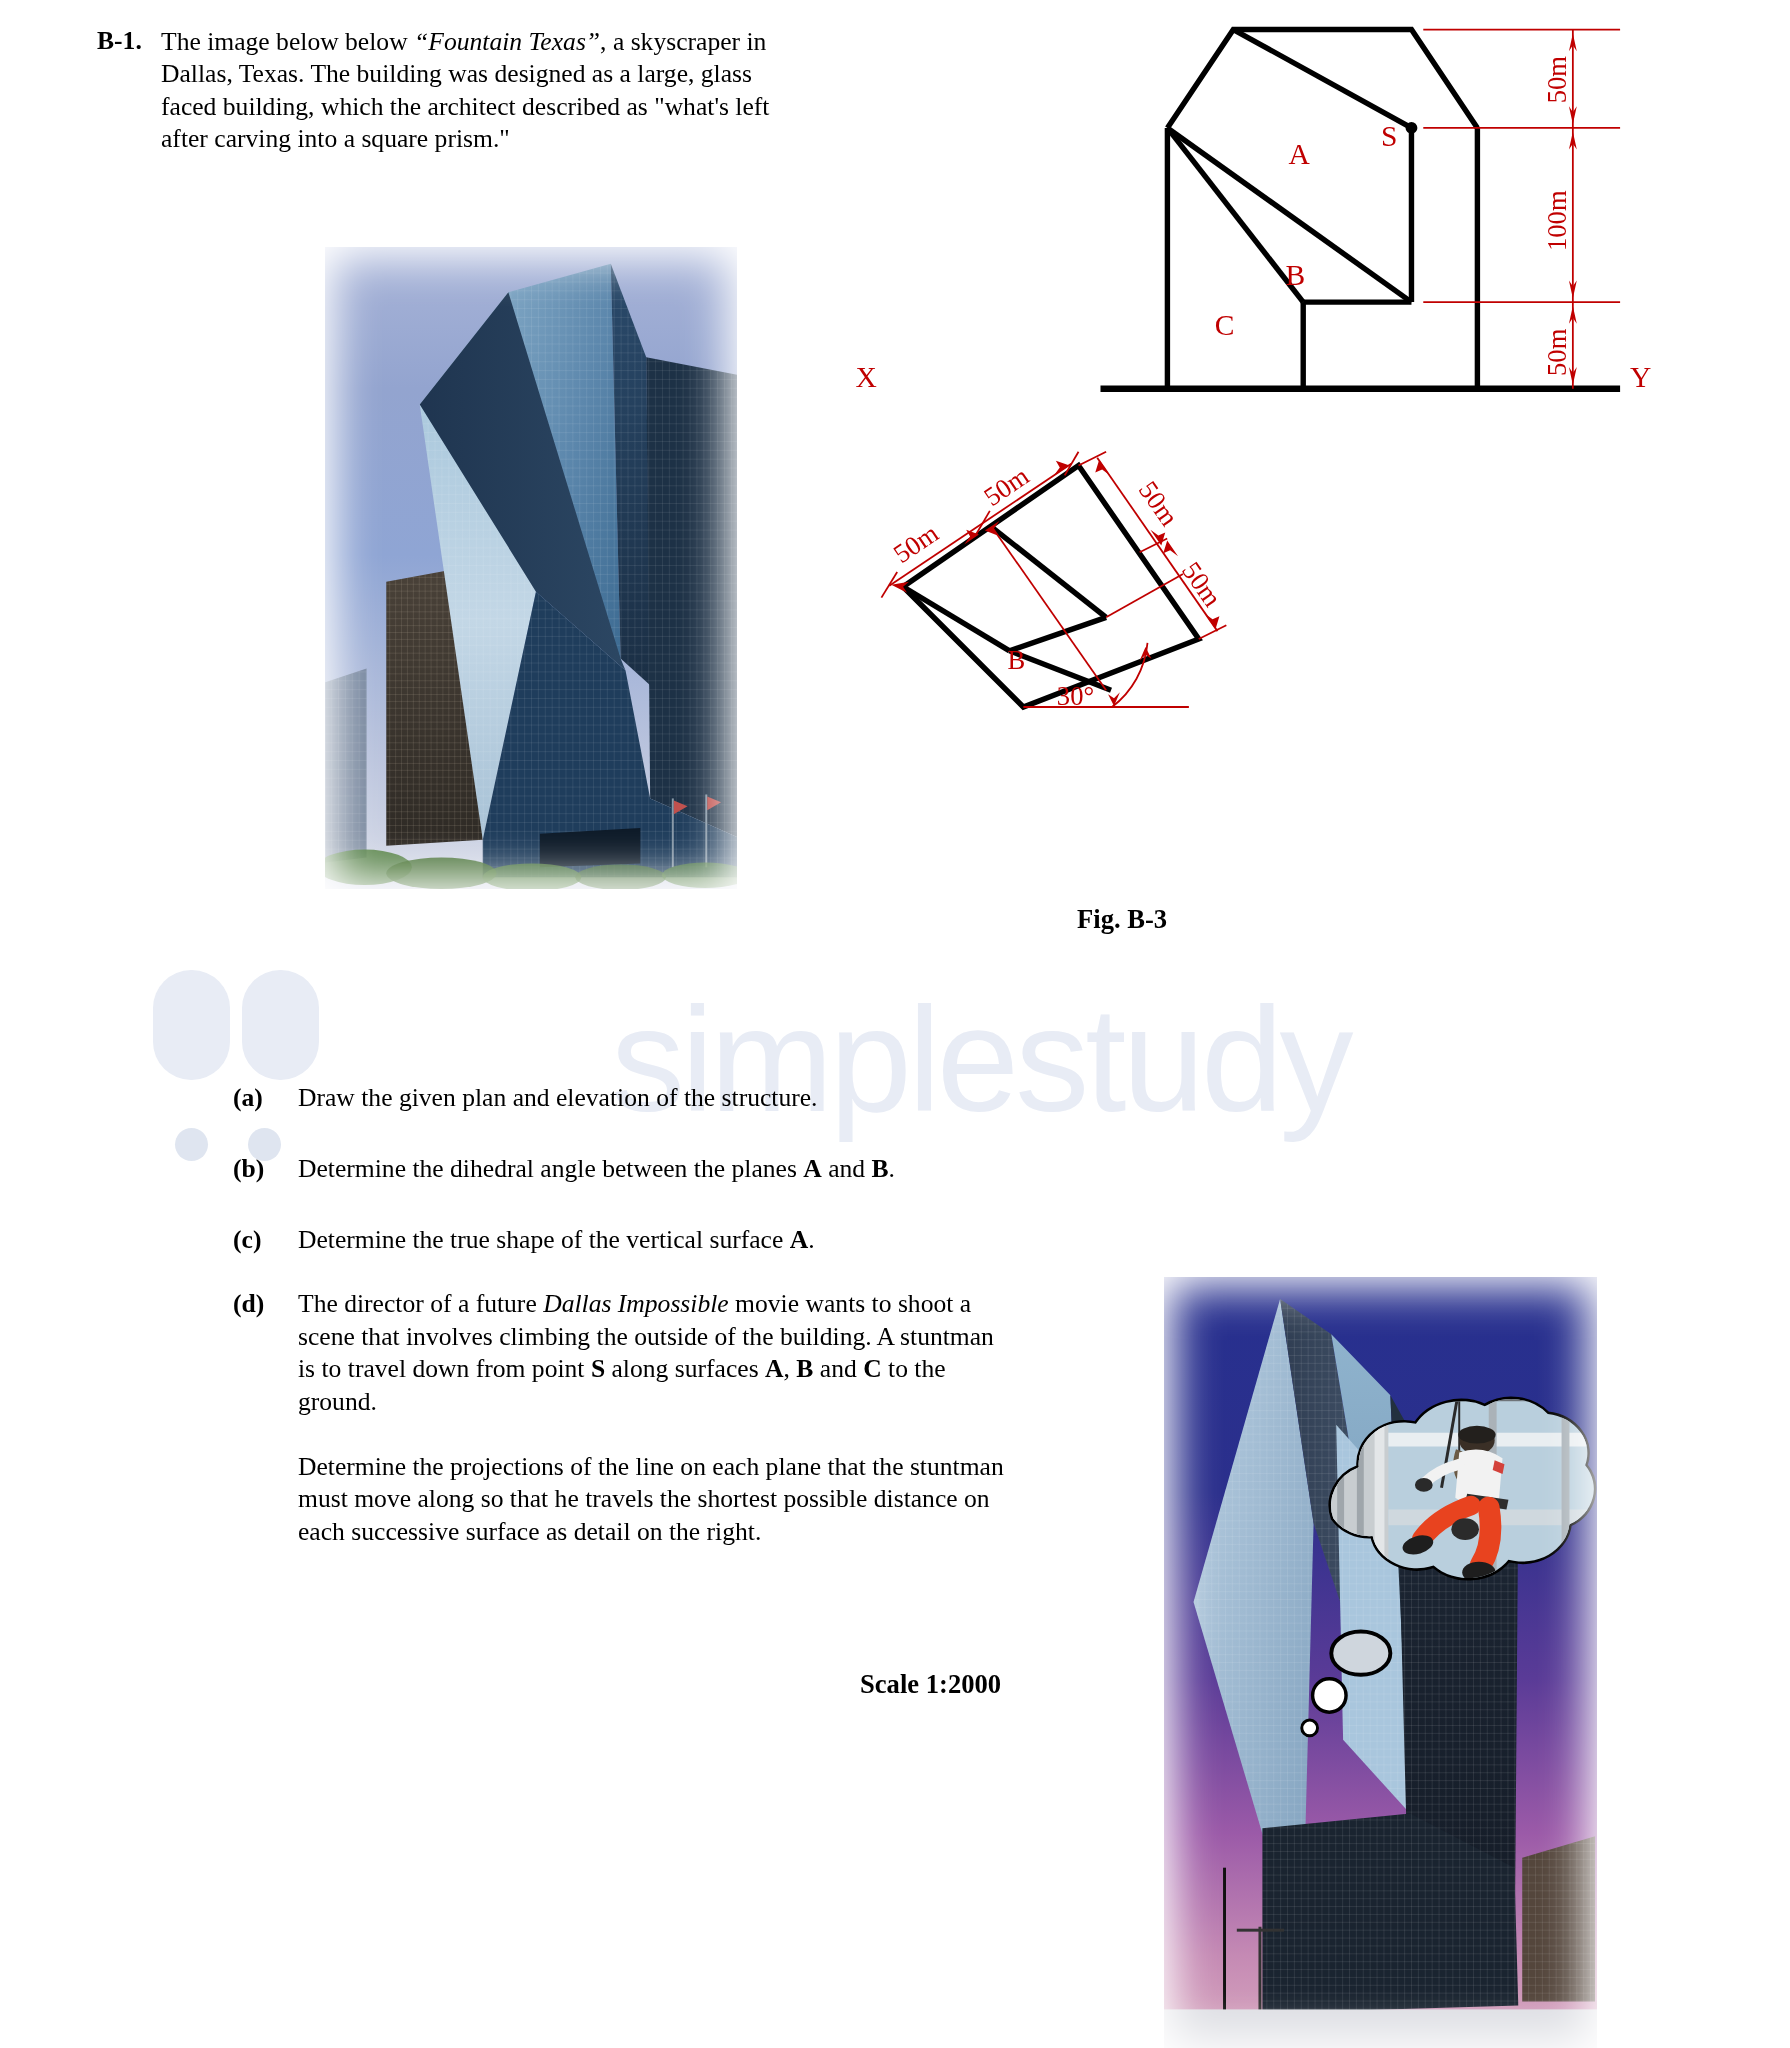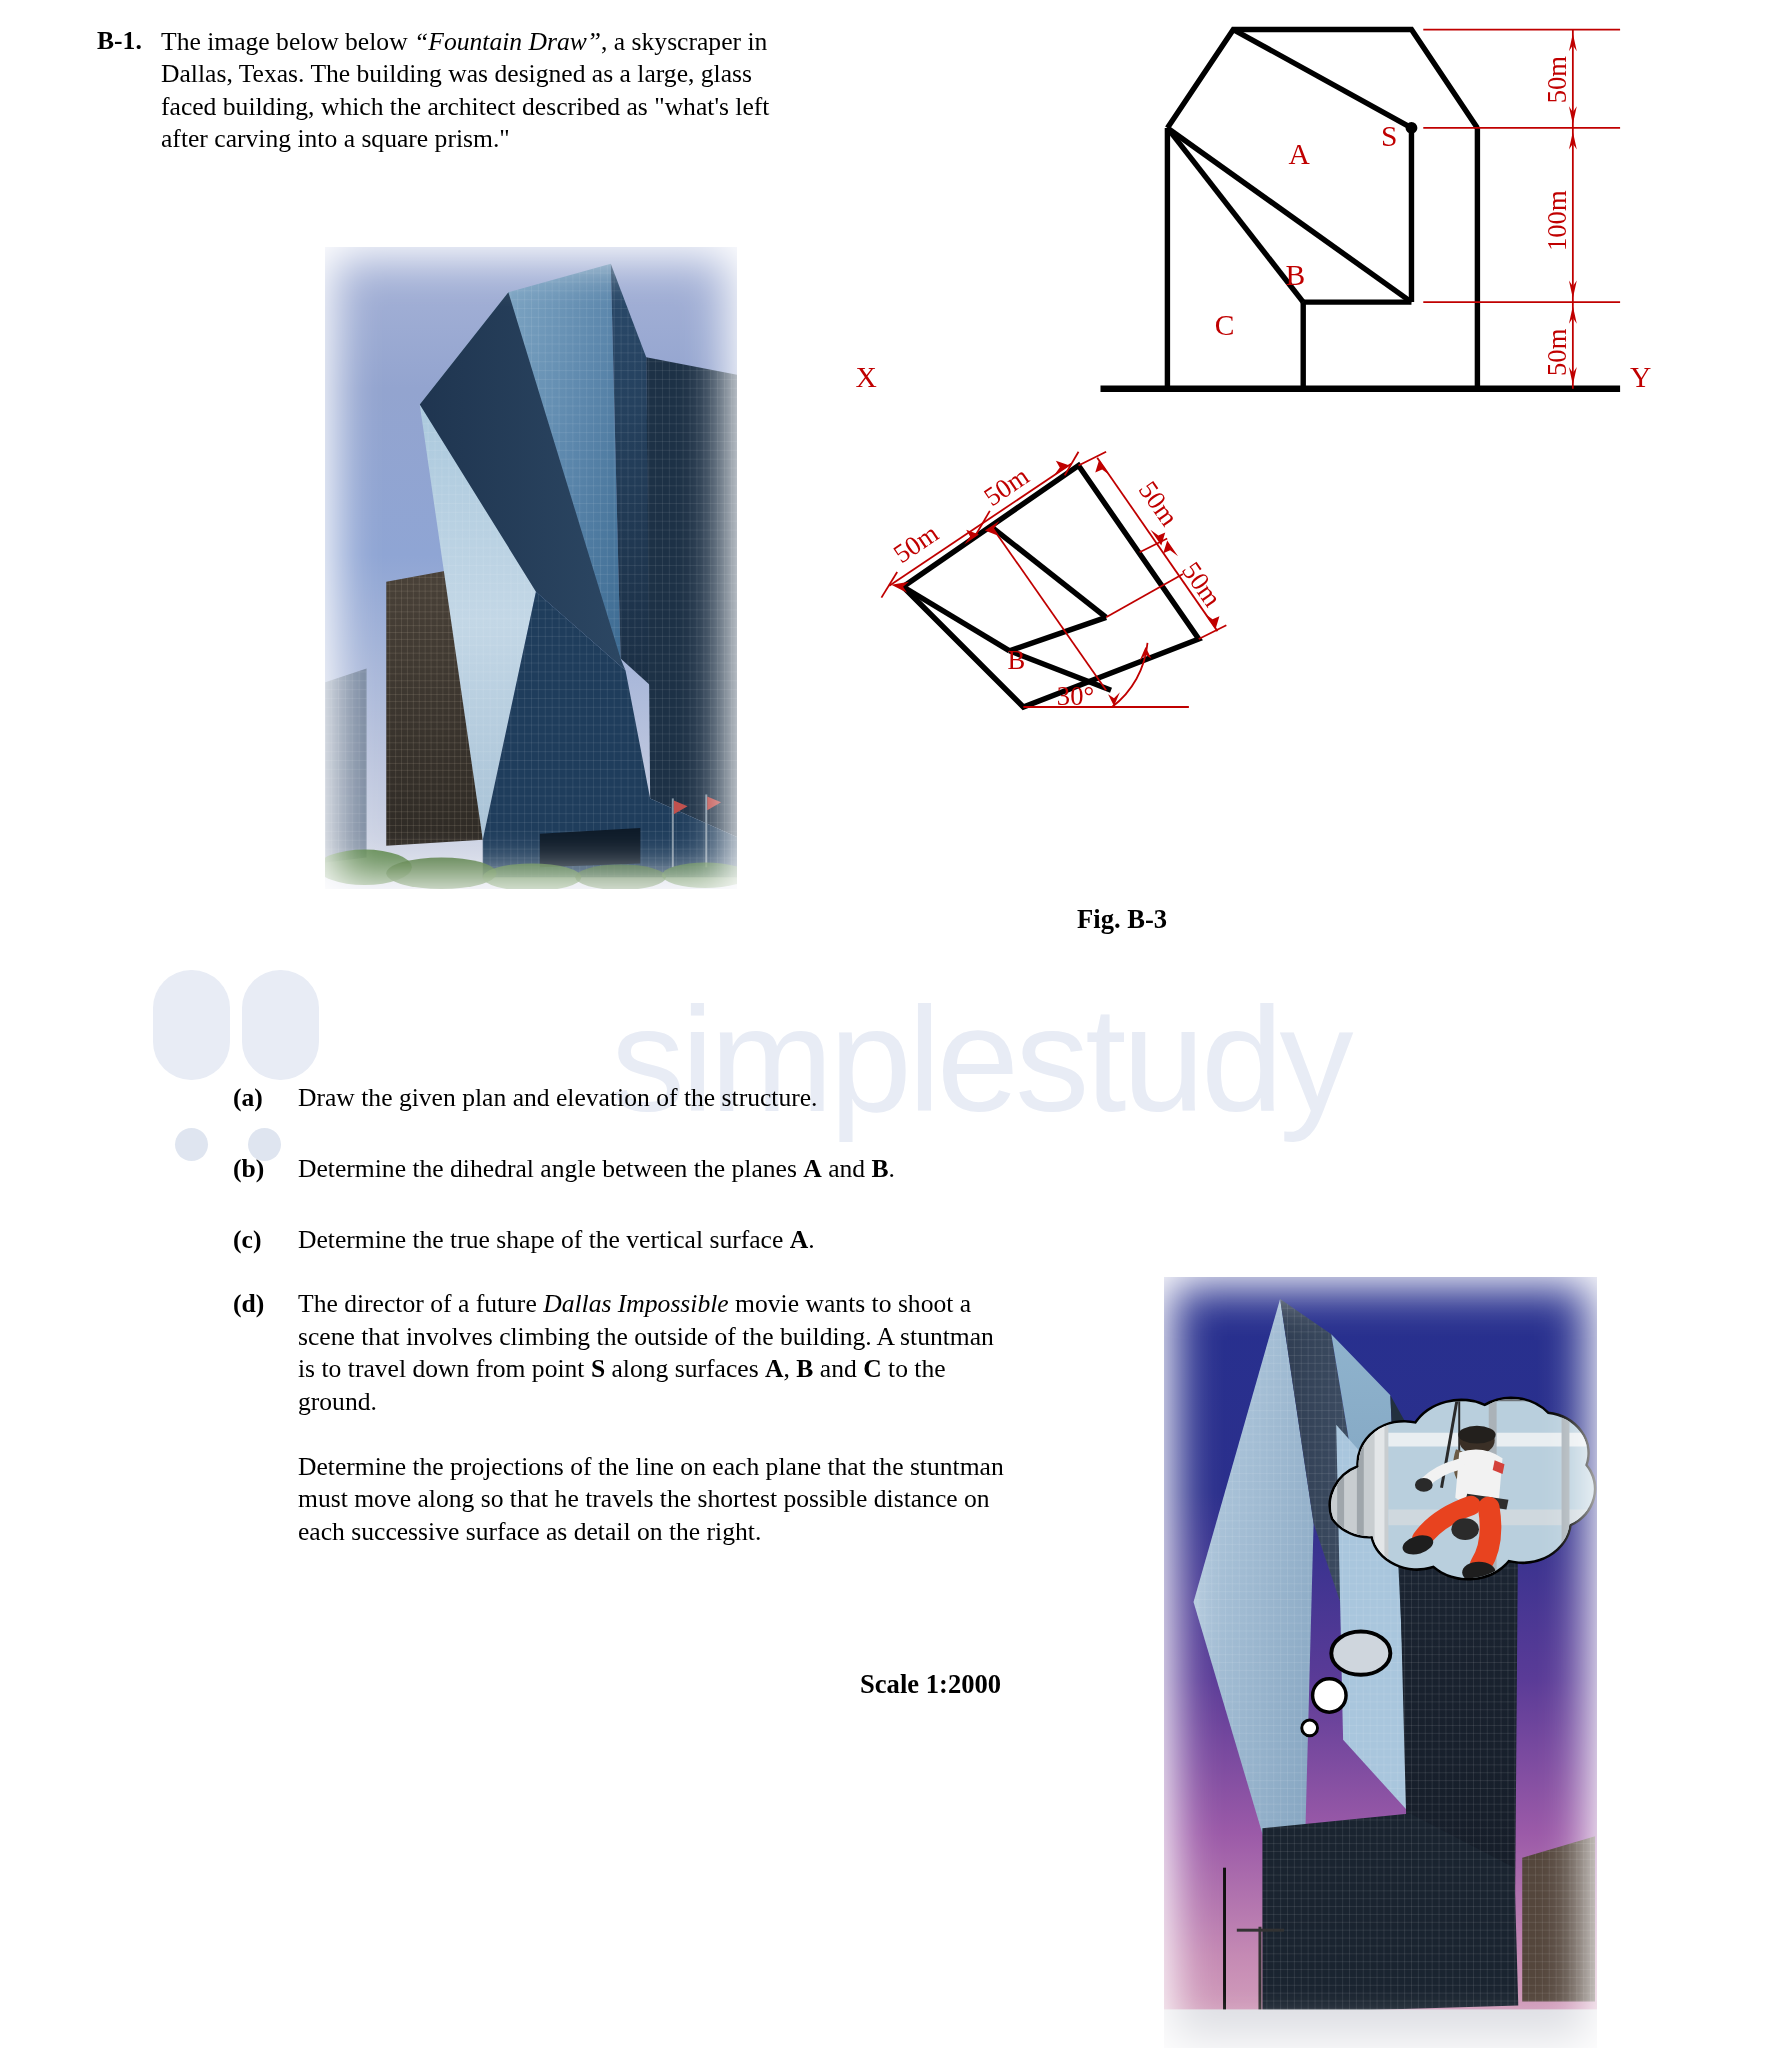--- a/index.html
+++ b/index.html
@@ -120,21 +120,21 @@
 
   <div class="watermark">
     <div class="wm-logo">
       <span></span><span></span>
       <div class="dot"></div><div class="dot dot2"></div>
     </div>
     <div class="wm-text">simplestudy</div>
   </div>
 
   <div class="qnum">B-1.</div>
-  <div class="qbody"><span>The image below below </span><i>“Fountain Draw”</i><span>, a skyscraper in Dallas, Texas.  The building was designed as a large, glass faced building, which the architect described as "what's left after carving into a square prism."</span></div>
+  <div class="qbody"><span>The image below below </span><i>“Fountain Texas”</i><span>, a skyscraper in Dallas, Texas.  The building was designed as a large, glass faced building, which the architect described as "what's left after carving into a square prism."</span></div>
 
   <div class="photo1">
     <div class="photo-frame">
       <div class="photo-inner">
         <div class="ph1-bg"></div>
         <svg width="414" height="642" viewBox="0 0 420 652" style="position:absolute;left:0;top:0;">
           <defs>
             <linearGradient id="g1" x1="0" y1="0" x2="1" y2="1">
               <stop offset="0" stop-color="#7fa6c4"></stop>
                 <stop offset="0.5" stop-color="#5d88ad"></stop>

